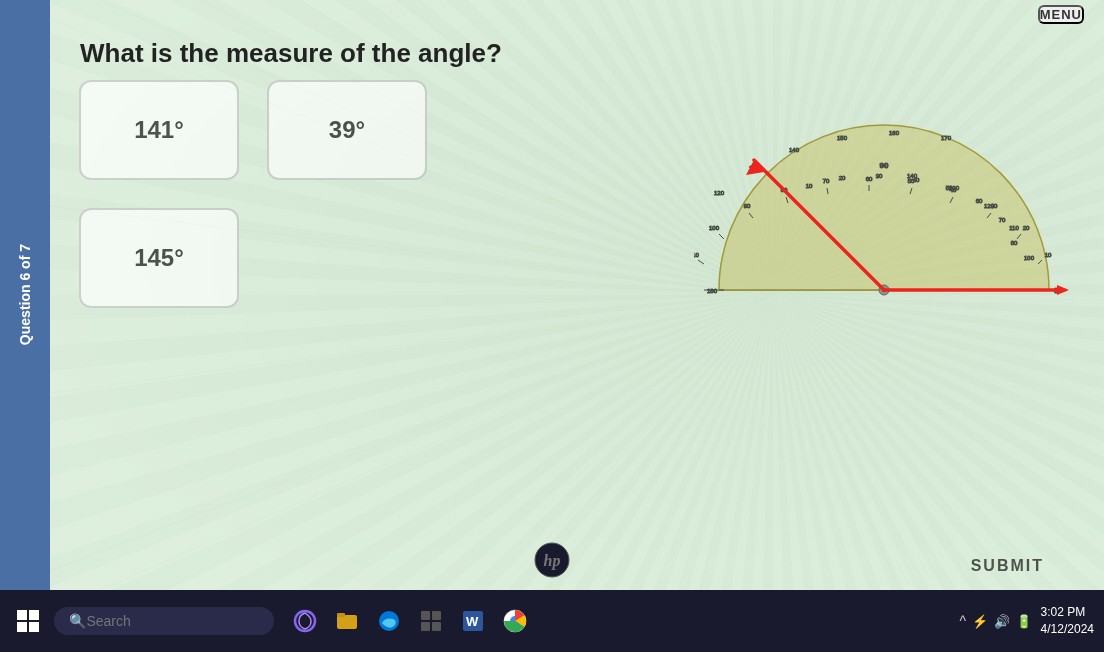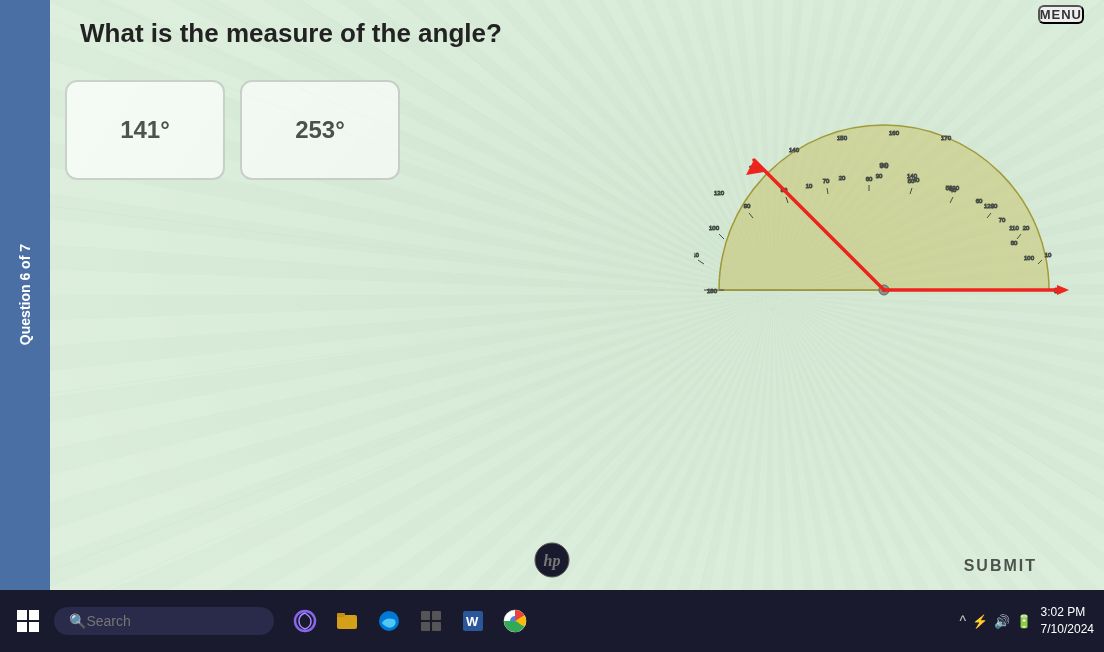--- a/index.html
+++ b/index.html
@@ -61,21 +61,21 @@
     }
 
     
     .main-content {
       position: absolute;
       left: 50px;
       top: 0;
       right: 0;
       bottom: 0;
       z-index: 5;
-      padding: 8px 30px;
+      padding: 28px 30px;
     }
 
     
     .menu-btn {
       position: absolute;
       top: 5px;
       right: 20px;
       font-size: 13px;
       font-weight: bold;
       color: #333;
@@ -92,24 +92,24 @@
       color: #222;
       margin-bottom: 25px;
       margin-top: 10px;
     }
 
     
     .options-grid {
       display: grid;
       grid-template-columns: 160px 160px;
       grid-template-rows: 100px 100px;
-      gap: 15px;
+      gap: 28px;
       position: absolute;
       top: 80px;
-      left: 65px;
+      left: 79px;
     }
 
     .option-btn {
       background: white;
       border: 2px solid #ccc;
       border-radius: 12px;
       display: flex;
       align-items: center;
       justify-content: center;
       font-size: 24px;
@@ -142,21 +142,21 @@
       left: 20px;
       font-size: 20px;
       color: #555;
       cursor: pointer;
     }
 
     
     .submit-btn {
       position: absolute;
       bottom: 15px;
-      right: 67px;
+      right: 60px;
       font-size: 16px;
       font-weight: bold;
       color: #333;
       letter-spacing: 2px;
       cursor: pointer;
       background: none;
       border: none;
     }
 
     
@@ -318,21 +318,22 @@
 
   <button class="menu-btn">MENU</button>
 
   <div class="main-content">
 
     <h1 class="question-title">What is the measure of the angle?</h1>
   </div>
 
   <div class="options-grid">
     <button class="option-btn">141°</button>
-    <button class="option-btn">253°</button>
+    <button class="option-btn">39°</button>
+    <button class="option-btn">145°</button>
   </div>
 
   <div class="protractor-area">
     <svg viewBox="0 0 380 280" class="protractor-svg">
 
       <defs>
         <linearGradient id="pGrad" x1="0" y1="0" x2="0" y2="1">
           <stop offset="0%" stop-color="#d4c87a"></stop>
           <stop offset="100%" stop-color="#c8b85a"></stop>
         </linearGradient>
@@ -504,16 +505,16 @@
 
   <div class="system-tray">
     <div class="tray-icons">
       <span>^</span>
       <span style="font-size:13px;">⚡</span>
       <span style="font-size:13px;">🔊</span>
       <span style="font-size:13px;">🔋</span>
     </div>
     <div class="tray-time">
       <div>3:02 PM</div>
-      <div>7/10/2024</div>
+      <div>4/12/2024</div>
     </div>
   </div>
 </div>
 
 </body></html>

